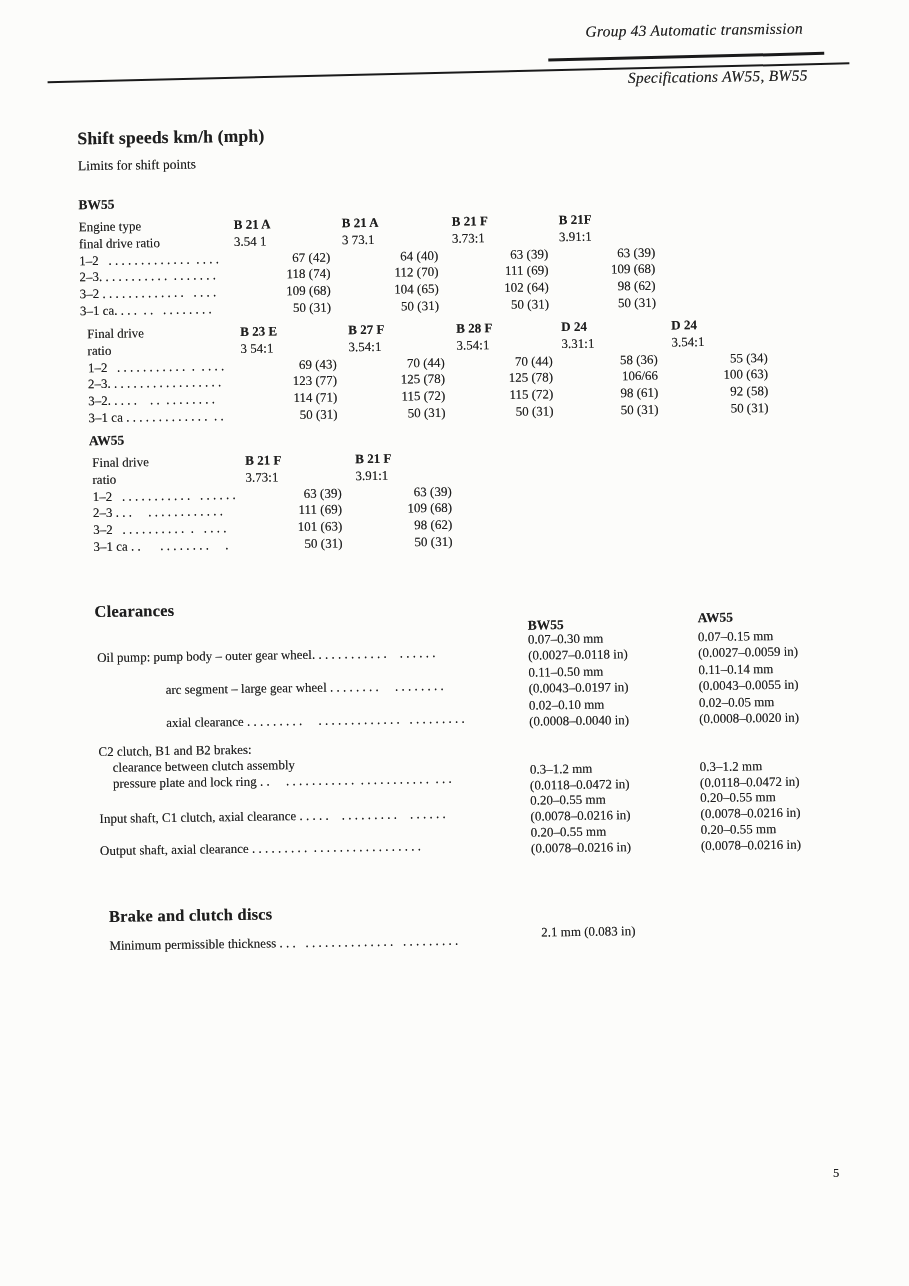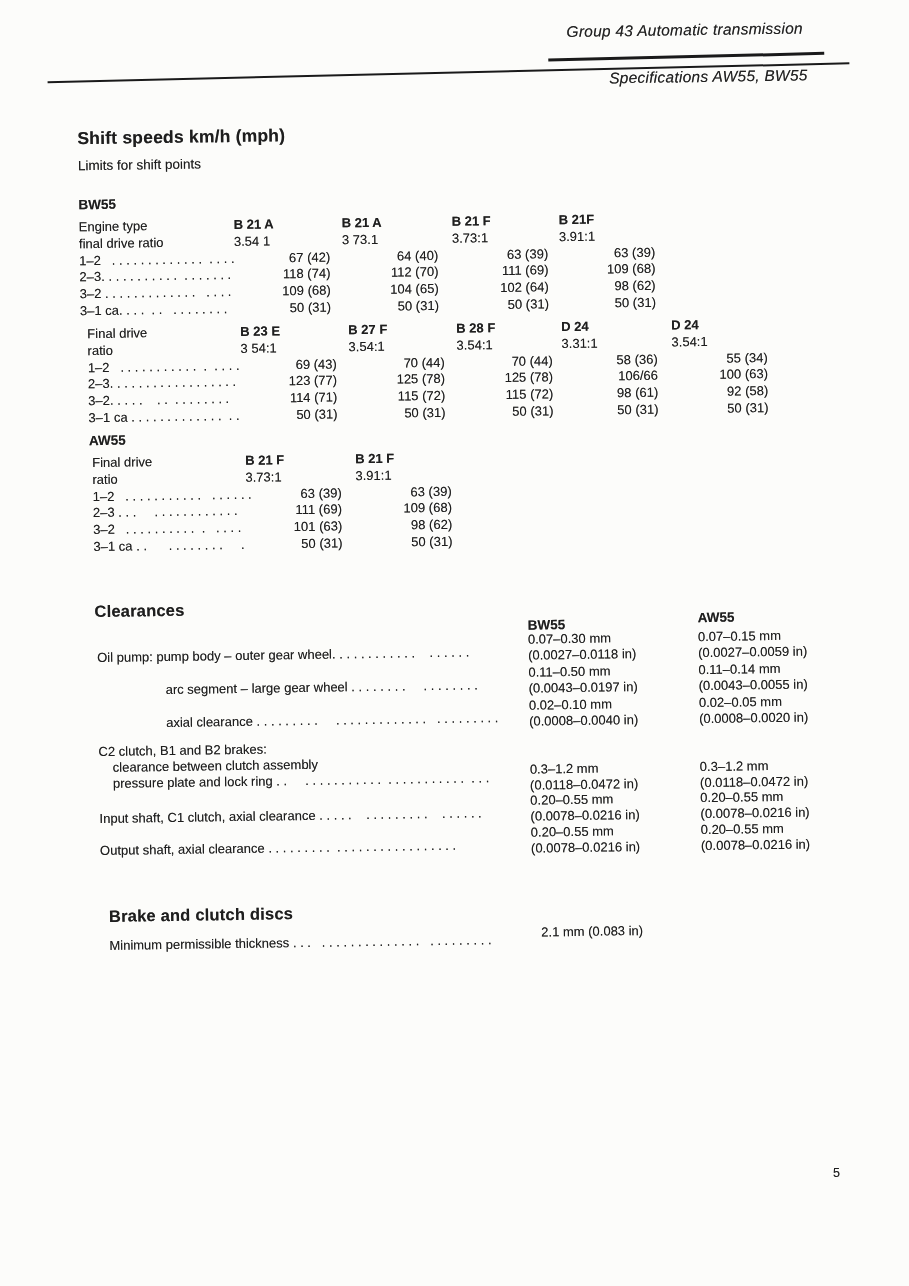--- a/index.html
+++ b/index.html
@@ -1,21 +1,21 @@
 <!DOCTYPE html>
 <html><head>
 <meta charset="utf-8">
 <style>
   * { box-sizing: border-box; }
   html,body { margin:0; padding:0; }
   body { background:#ffffff; }
   .page {
     position:relative; width:909px; height:1286px; overflow:hidden;
     background:#fcfcfa; color:#1e1e1e;
-    font-family:Liberation Sans, sans-serif;
+    font-family:Liberation Serif, serif;
     text-shadow: 0 0 .45px rgba(25,25,25,.55);
   }
   .rot { position:absolute; left:0; top:0; width:100%; height:100%;
          transform:rotate(-0.85deg); transform-origin:100px 650px; }
   .abs { position:absolute; white-space:nowrap; }
   .hdr { font-size:15.5px; font-style:italic; letter-spacing:.25px; color:#222; }
   .rule { position:absolute; background:#1a1a1a; }
   .title { font-size:17.5px; font-weight:700; letter-spacing:.2px; }
   .sub { font-size:13.5px; }
   .seclbl { font-size:13.5px; font-weight:700; }

